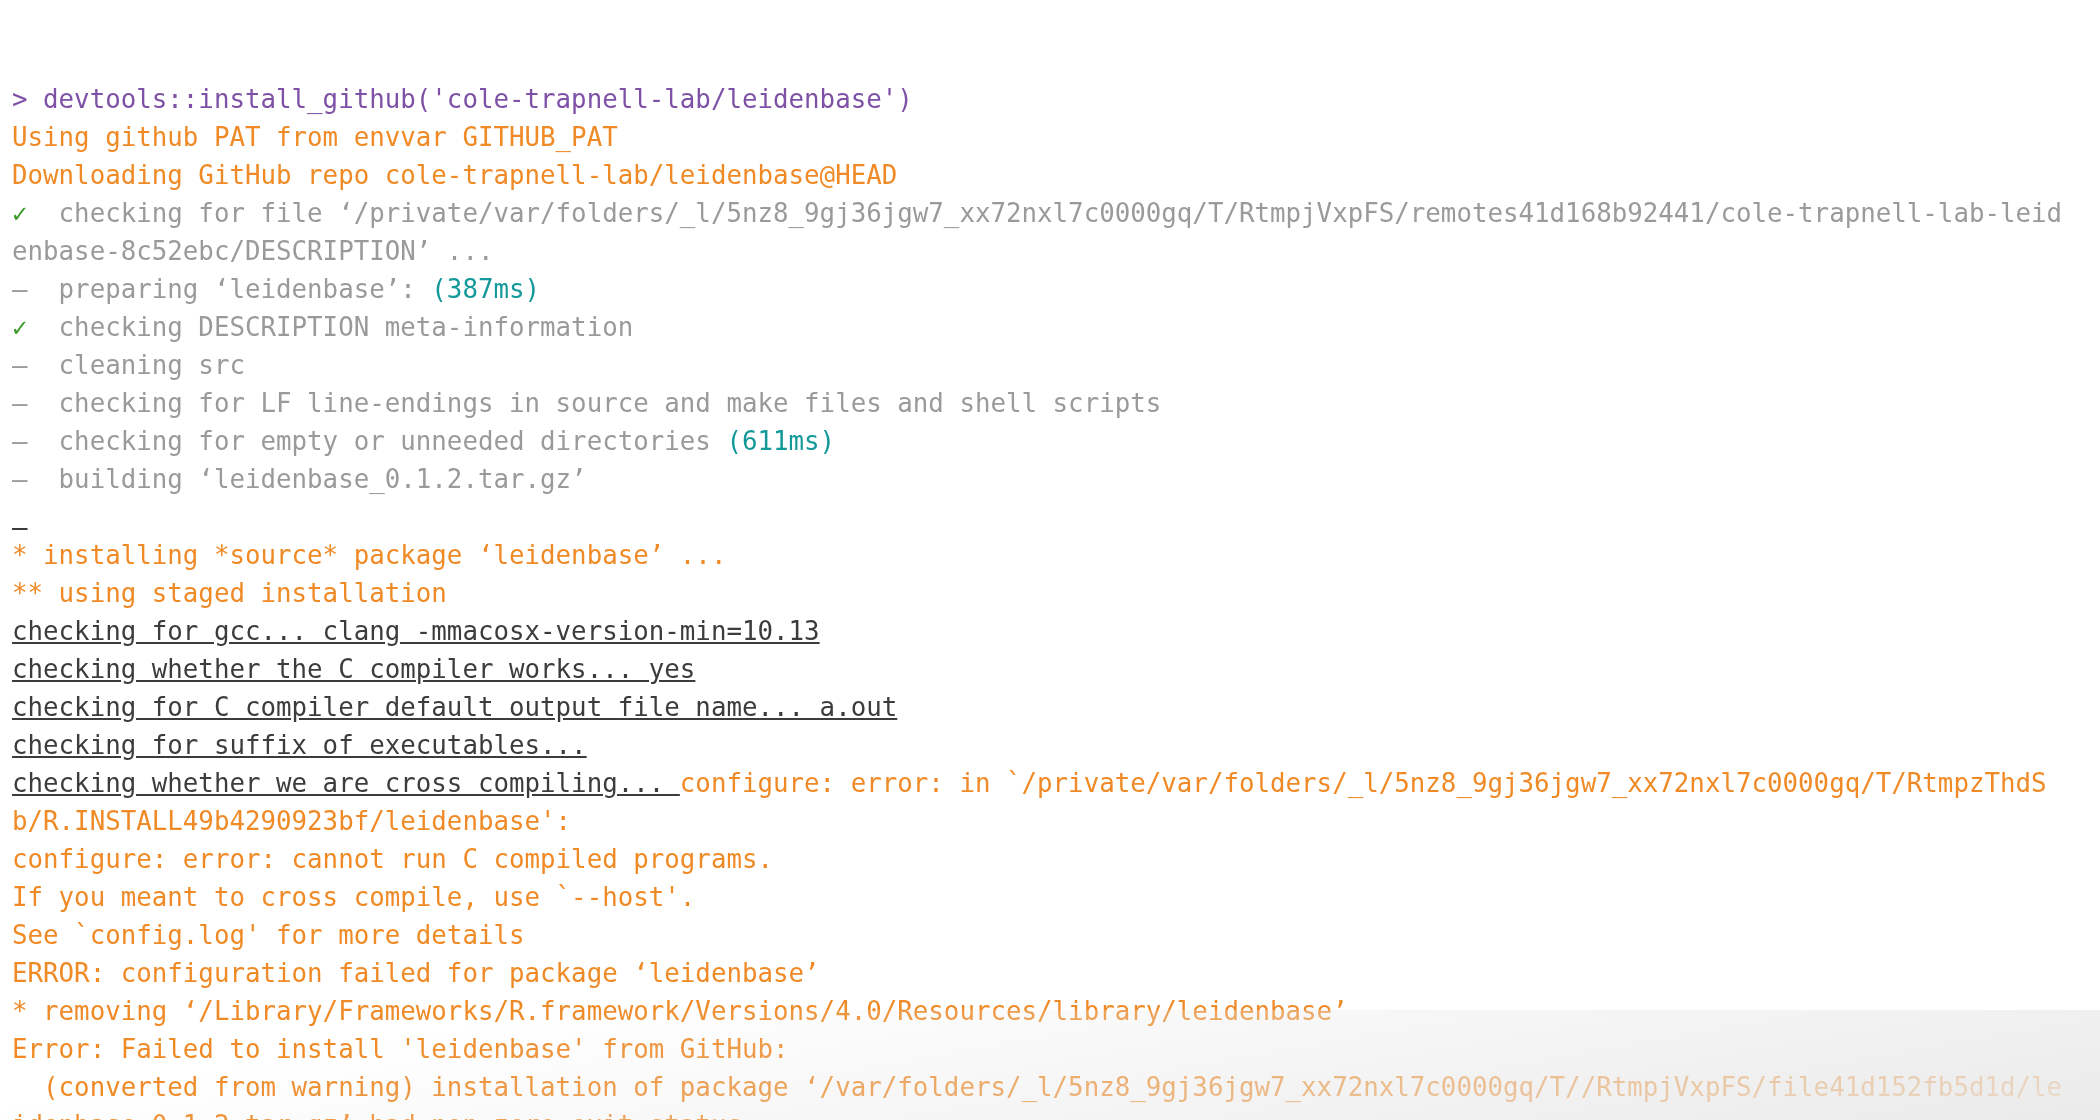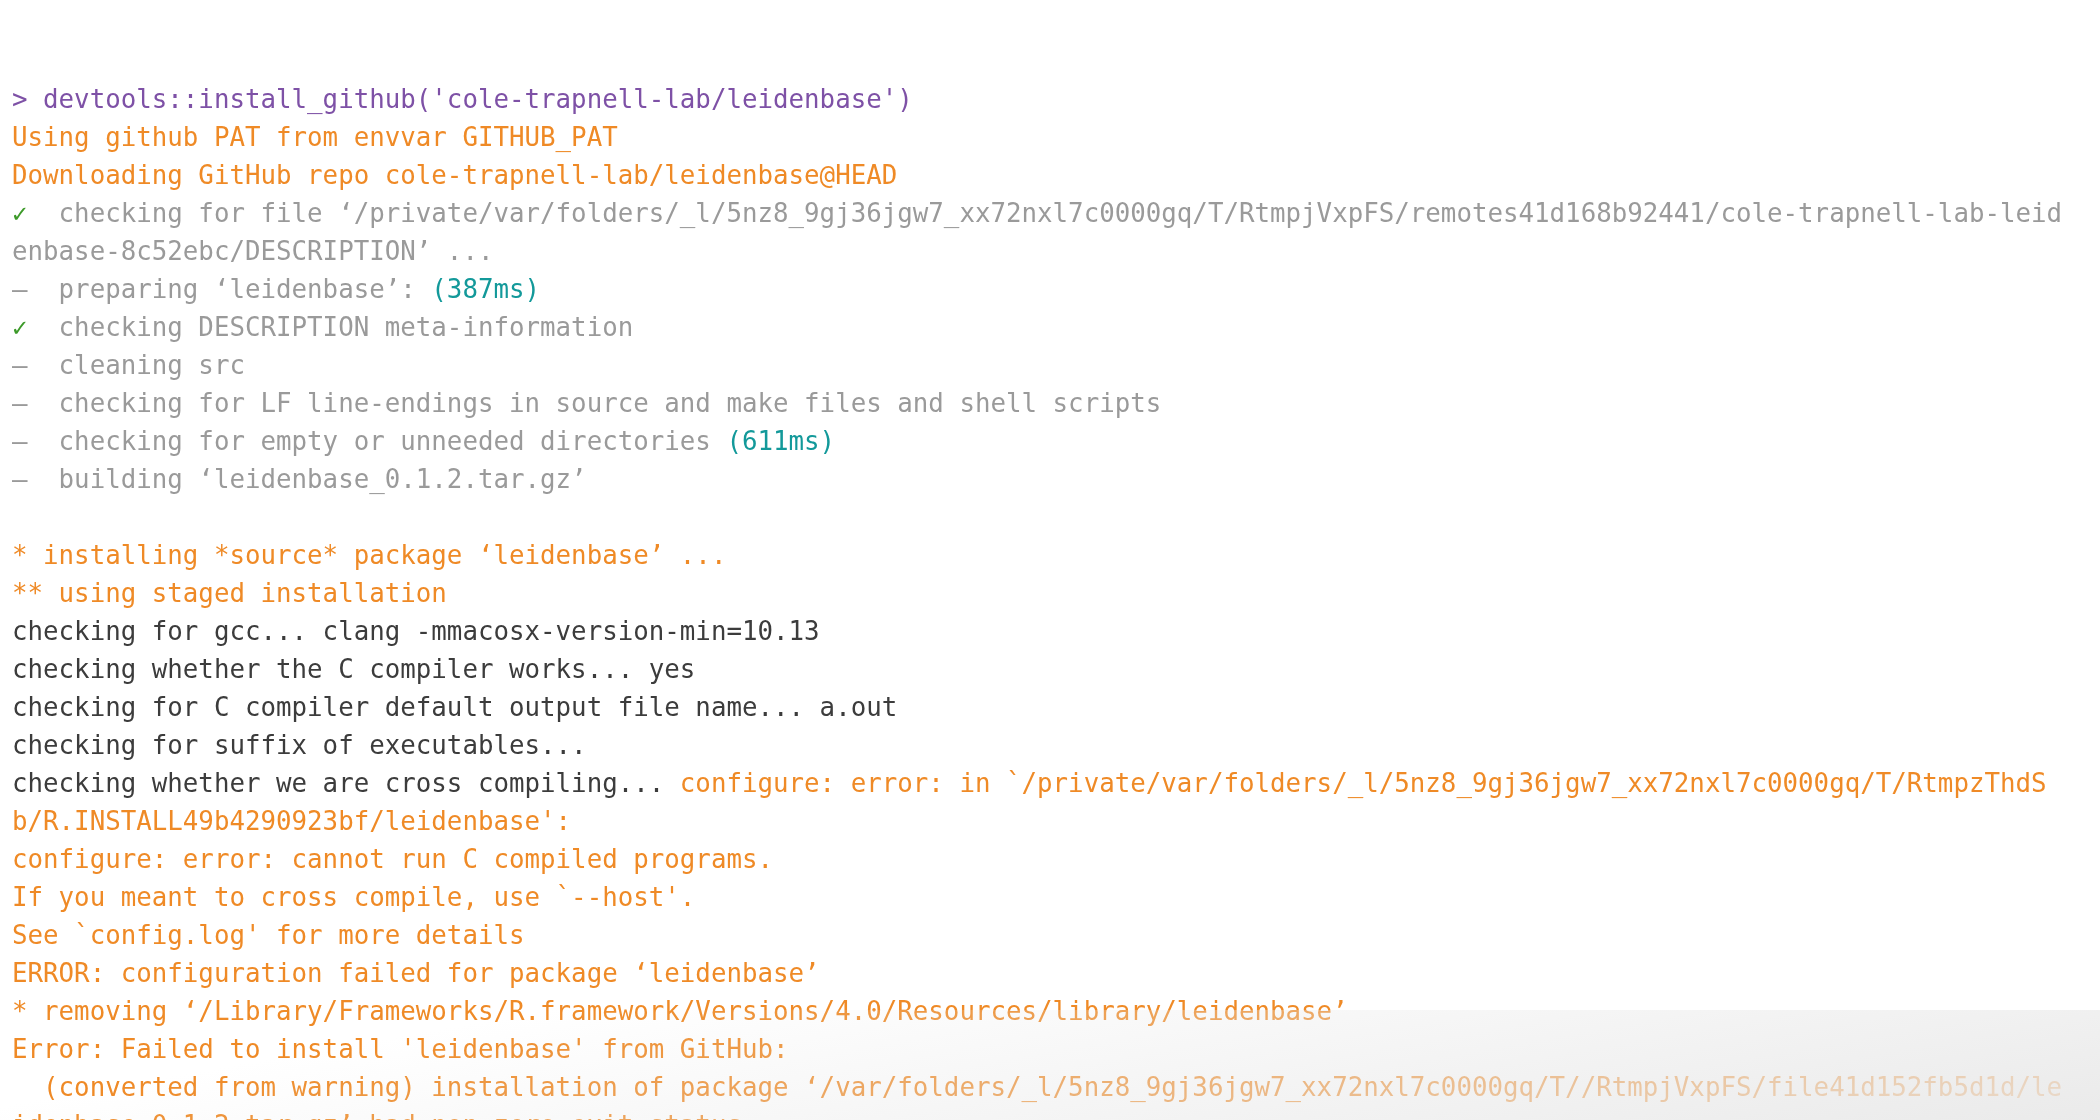--- a/index.html
+++ b/index.html
@@ -25,21 +25,21 @@
     letter-spacing: 0px;
   }
   .line {
     height: 38px;
     white-space: pre;
     overflow: visible;
   }
   .c-cmd { color: #7e51a6; }
   .c-msg { color: #ef8a26; text-align: center; }
   .c-dim { color: #9a9a9a; text-align: center; }
-  .c-out { color: #3c3c3c; }
+  .c-out { color: #3c3c3c; text-decoration: underline; }
   .c-time { color: #13999a; }
   .c-check { color: #3d9a2a; }
   #bottom-shade {
     position: absolute;
     left: 0;
     right: 0;
     bottom: 0;
     height: 110px;
     background: linear-gradient(170deg, rgba(255,255,255,0) 20%, rgba(232,232,232,0.9) 100%);
     pointer-events: none;

